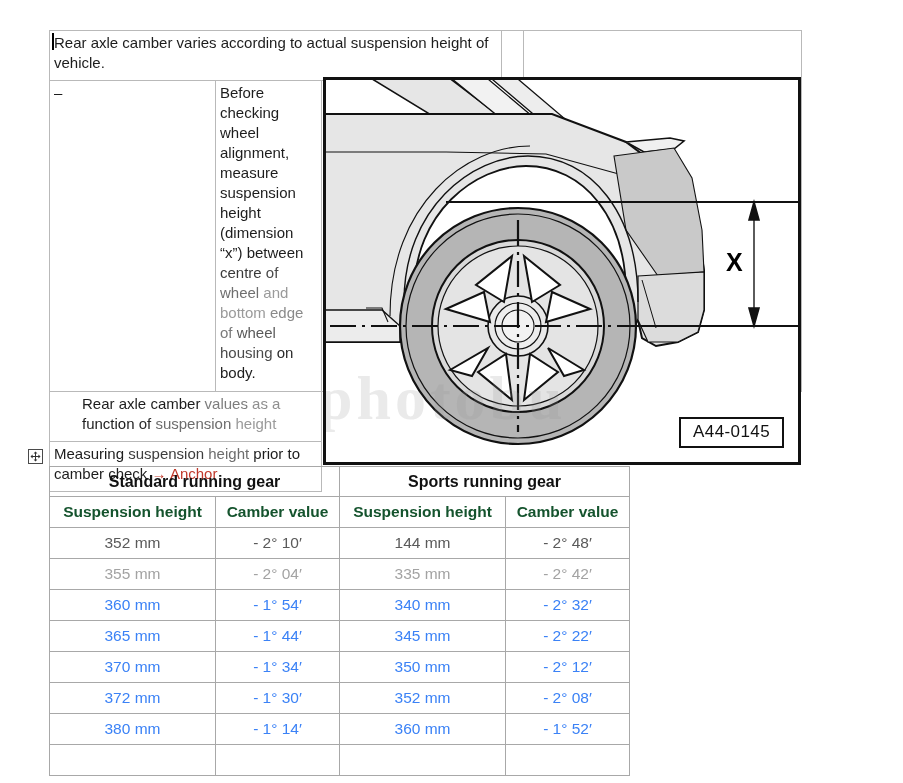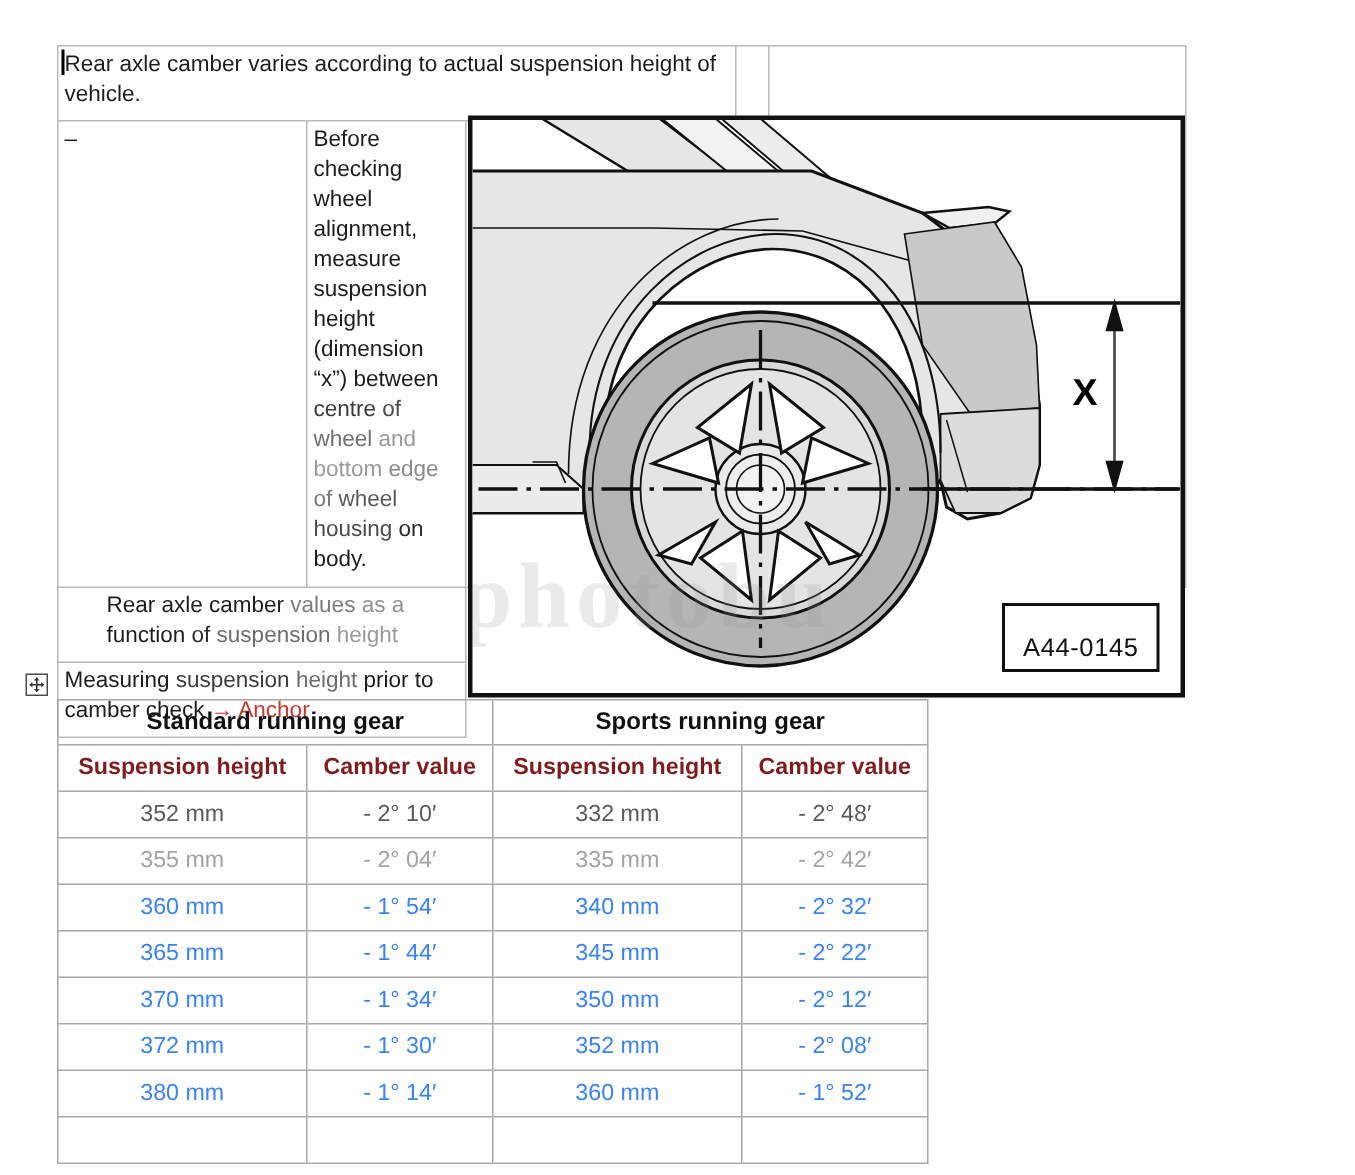--- a/index.html
+++ b/index.html
@@ -12,21 +12,21 @@
     height: 783px;
     position: relative;
     overflow: hidden;
     font-family: "Liberation Sans", sans-serif;
     color: #1a1a1a;
   }
 
   
   #doc {
     position: absolute;
-    left: 0; top: 0;
+    left: 11px; top: 0;
     width: 724px; height: 783px;
     background: #ffffff;
   }
 
   
   .move-handle {
     position: absolute;
     left: 17px;
     top: 449px;
     width: 15px;
@@ -93,21 +93,21 @@
     box-sizing: border-box;
     overflow: hidden;
   }
   .illus-box svg { display: block; }
   .fig-id {
     position: absolute;
     right: 14px;
     bottom: 14px;
     border: 2px solid #111111;
     background: #ffffff;
-    padding: 18px 12px 4px 12px;
+    padding: 3px 12px 4px 12px;
     font-size: 17px;
     letter-spacing: 0.4px;
     color: #111111;
     font-family: "Liberation Sans", sans-serif;
     text-align: center;
   }
   .watermark {
     position: absolute;
     left: -8px;
     bottom: 28px;
@@ -146,21 +146,21 @@
     margin-left: 32px;
   }
   .data-table .group-head {
     font-weight: bold;
     font-size: 16px;
     color: #111111;
     height: 30px;
   }
   .data-table .sub-head {
     font-weight: bold;
-    color: #7f1d1d;
+    color: #14532d;
     font-size: 15.5px;
     height: 31px;
   }
   .data-table td.v {
     color: #2b2b2b;
     font-size: 15.5px;
   }
   .row-f0 td.v { color: #5a5a5a; }
   .row-f1 td.v { color: #a3a3a3; }
   .row-f2 td.v { color: #3b82f6; }
@@ -329,21 +329,21 @@
         <th class="sub-head">Suspension height</th>
         <th class="sub-head">Camber value</th>
         <th class="sub-head">Suspension height</th>
         <th class="sub-head">Camber value</th>
       </tr>
     </thead>
     <tbody id="tbody">
         <tr class="row-f0">
           <td class="v">352 mm</td>
           <td class="v">- 2° 10′</td>
-          <td class="v">332 mm</td>
+          <td class="v">144 mm</td>
           <td class="v">- 2° 48′</td>
         </tr>
         <tr class="row-f1">
           <td class="v">355 mm</td>
           <td class="v">- 2° 04′</td>
           <td class="v">335 mm</td>
           <td class="v">- 2° 42′</td>
         </tr>
         <tr class="row-f2">
           <td class="v">360 mm</td>

